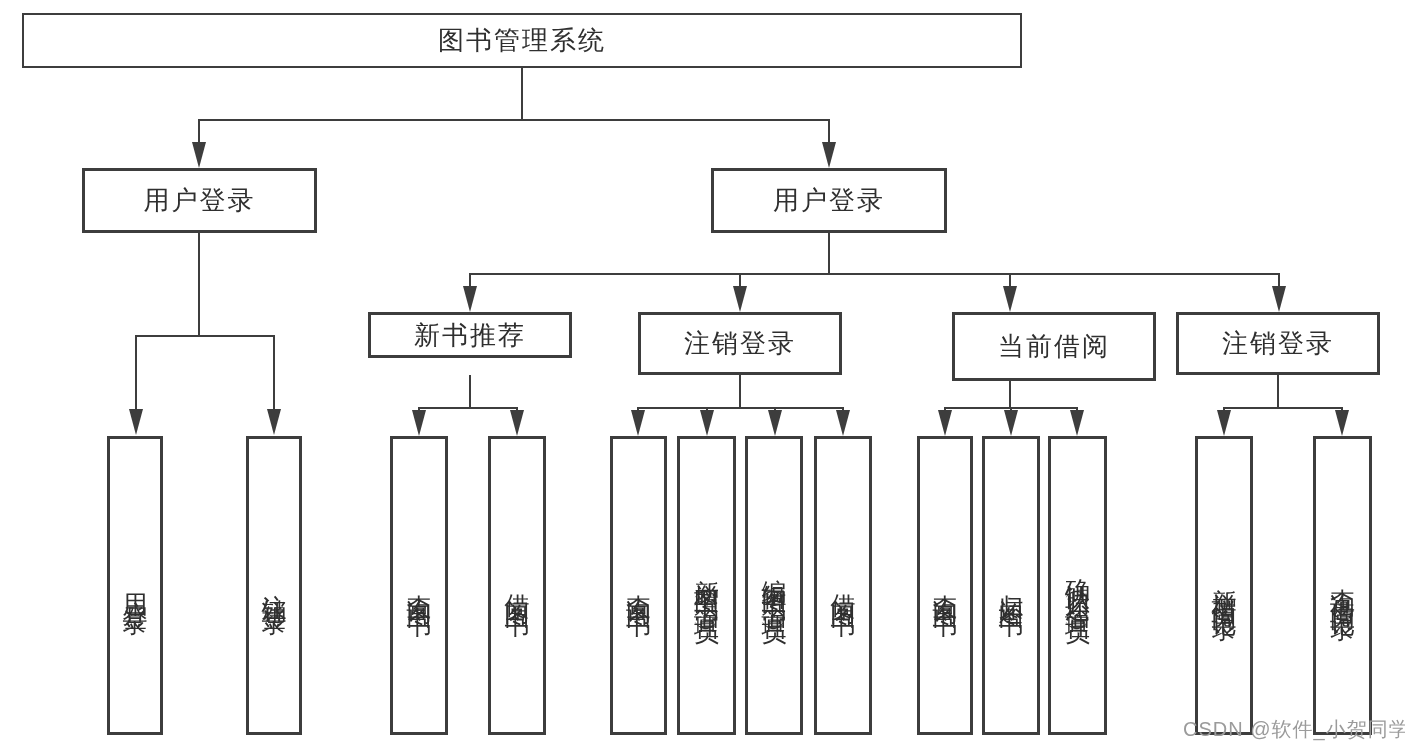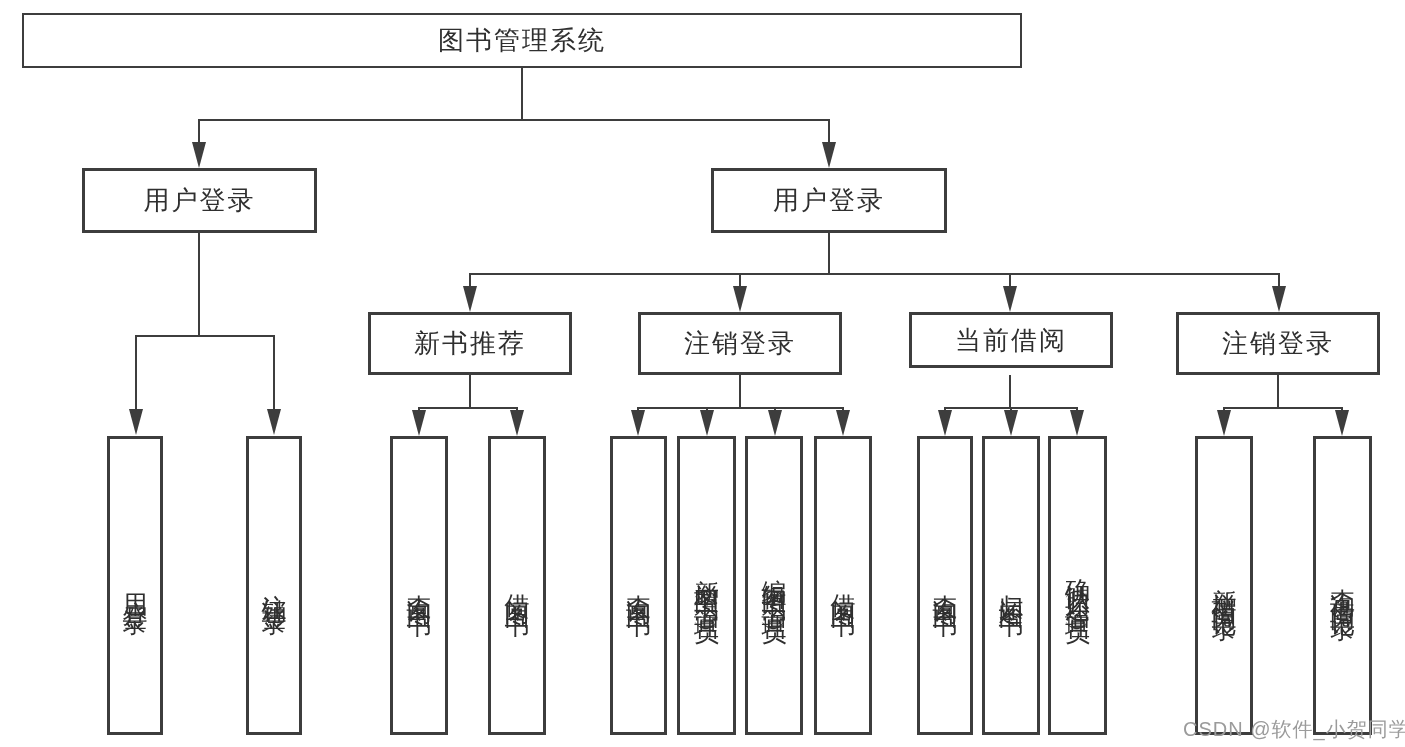--- a/index.html
+++ b/index.html
@@ -107,25 +107,25 @@
   <div class="tri" style="left:1217px;top:410px;"></div>
   <div class="vl" style="left:1341px;top:407px;height:8px;"></div>
   <div class="tri" style="left:1335px;top:410px;"></div>
 
   <div class="n root" style="left:22px;top:13px;width:1000px;height:55px;">图书管理系统</div>
 
   <div class="n" style="left:82px;top:168px;width:235px;height:65px;">用户登录</div>
 
   <div class="n" style="left:711px;top:168px;width:236px;height:65px;">用户登录</div>
 
-  <div class="n" style="left:368px;top:312px;width:204px;height:63px;">新书推荐</div>
+  <div class="n" style="left:368px;top:312px;width:204px;height:46px;">新书推荐</div>
 
   <div class="n" style="left:638px;top:312px;width:204px;height:63px;">注销登录</div>
 
-  <div class="n" style="left:909px;top:312px;width:204px;height:56px;">当前借阅</div>
+  <div class="n" style="left:952px;top:312px;width:204px;height:69px;">当前借阅</div>
 
   <div class="n" style="left:1176px;top:312px;width:204px;height:63px;">注销登录</div>
 
   <div class="leaf" style="left:107px;top:436px;width:56px;height:299px;">用户登录</div>
 
   <div class="leaf" style="left:246px;top:436px;width:56px;height:299px;">注销登录</div>
 
   <div class="leaf" style="left:390px;top:436px;width:58px;height:299px;">查询图书</div>
 
   <div class="leaf" style="left:488px;top:436px;width:58px;height:299px;">借阅图书</div>

